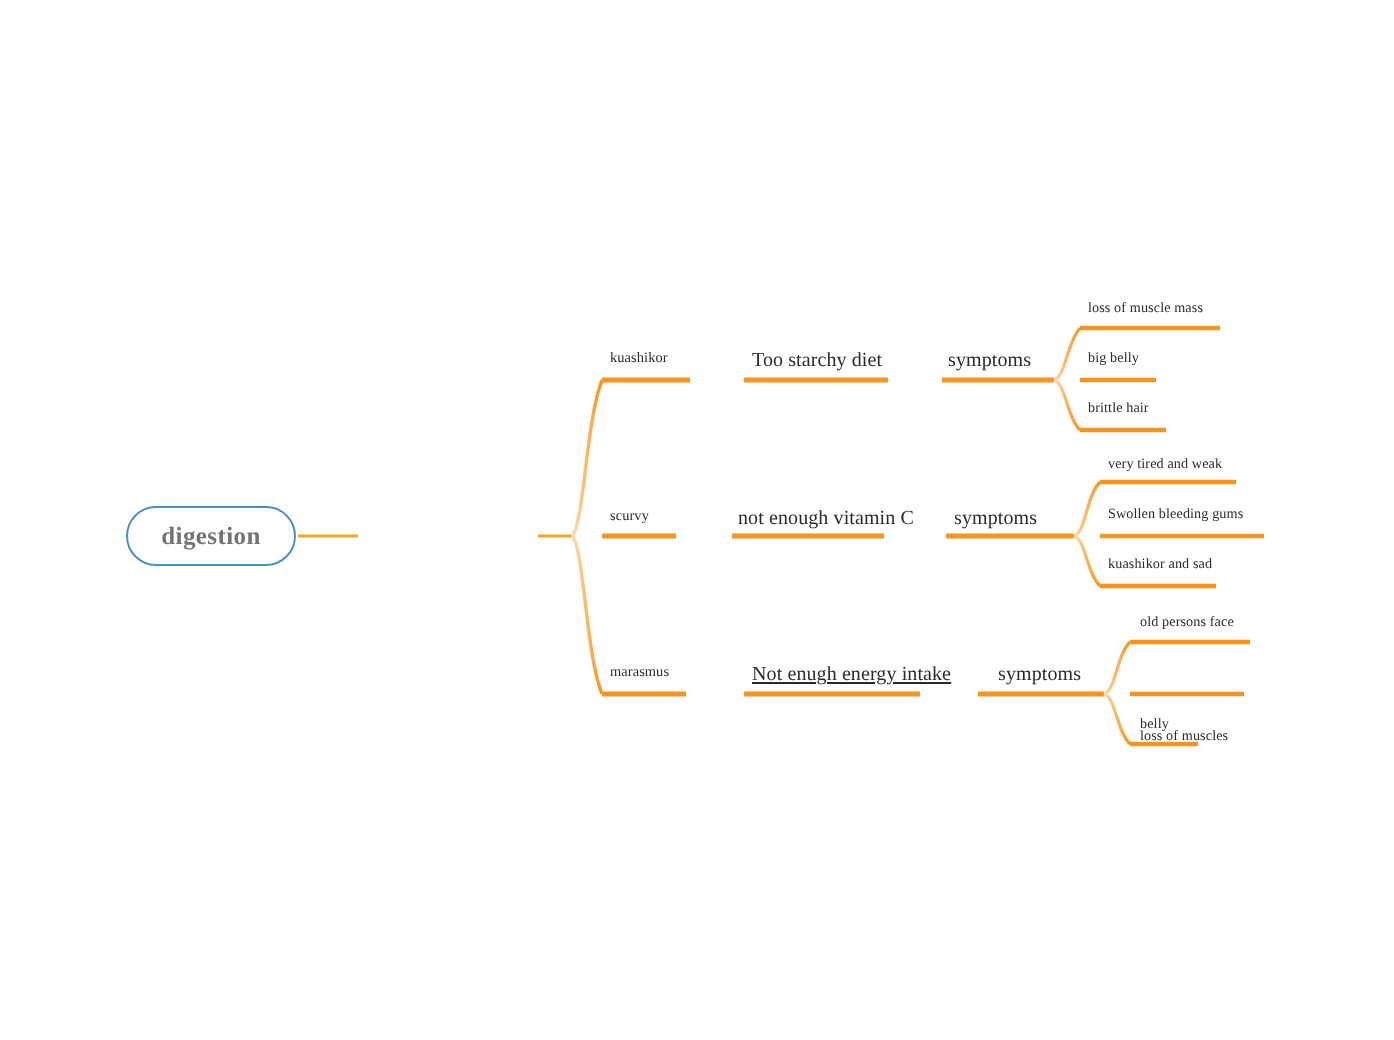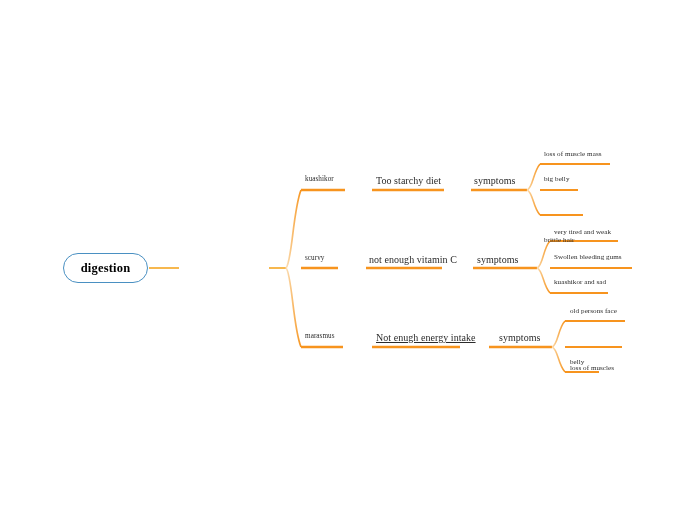--- a/index.html
+++ b/index.html
@@ -19,21 +19,21 @@
     display:flex;align-items:center;justify-content:center;
     border-radius:999px;
     background:#ffffff;
     font-weight:bold;
     white-space:nowrap;
     letter-spacing:.2px;
   }
   #root-node{
     left:63px;top:253px;width:85px;height:30px;
     border:1.6px solid #4a90c2;
-    color:#000000;
+    color:#737373;
     font-size:12.5px;
   }
   #malnutrition-node{
     left:180px;top:254px;width:88px;height:28px;
     border:1.6px solid #f0a02a;
     color:#0f6b52;
     font-size:10.5px;
   }
 
   .lbl{
@@ -133,21 +133,21 @@
 
   <div class="node" id="root-node">digestion</div>
 
 
   <div class="lbl" style="left:305px;top:176px;">kuashikor</div>
   <div class="lbl mid" style="left:376px;top:176px;">Too starchy diet</div>
   <div class="lbl mid" style="left:474px;top:176px;">symptoms</div>
 
   <div class="lbl leaf" style="left:544px;top:151px;">loss of muscle mass</div>
   <div class="lbl leaf" style="left:544px;top:176px;">big belly</div>
-  <div class="lbl leaf" style="left:544px;top:201px;margin-top:36px;">brittle hair</div>
+  <div class="lbl leaf" style="left:544px;top:201px;">brittle hair</div>
 
   <div class="lbl" style="left:305px;top:255px;text-align:center;">scurvy</div>
   <div class="lbl mid" style="left:369px;top:255px;">not enough vitamin C</div>
   <div class="lbl mid" style="left:477px;top:255px;">symptoms</div>
 
   <div class="lbl leaf" style="left:554px;top:229px;">very tired and weak</div>
   <div class="lbl leaf" style="left:554px;top:254px;">Swollen bleeding gums</div>
   <div class="lbl leaf" style="left:554px;top:279px;">kuashikor and sad</div>
 
   <div class="lbl" style="left:305px;top:333px;">marasmus</div>

